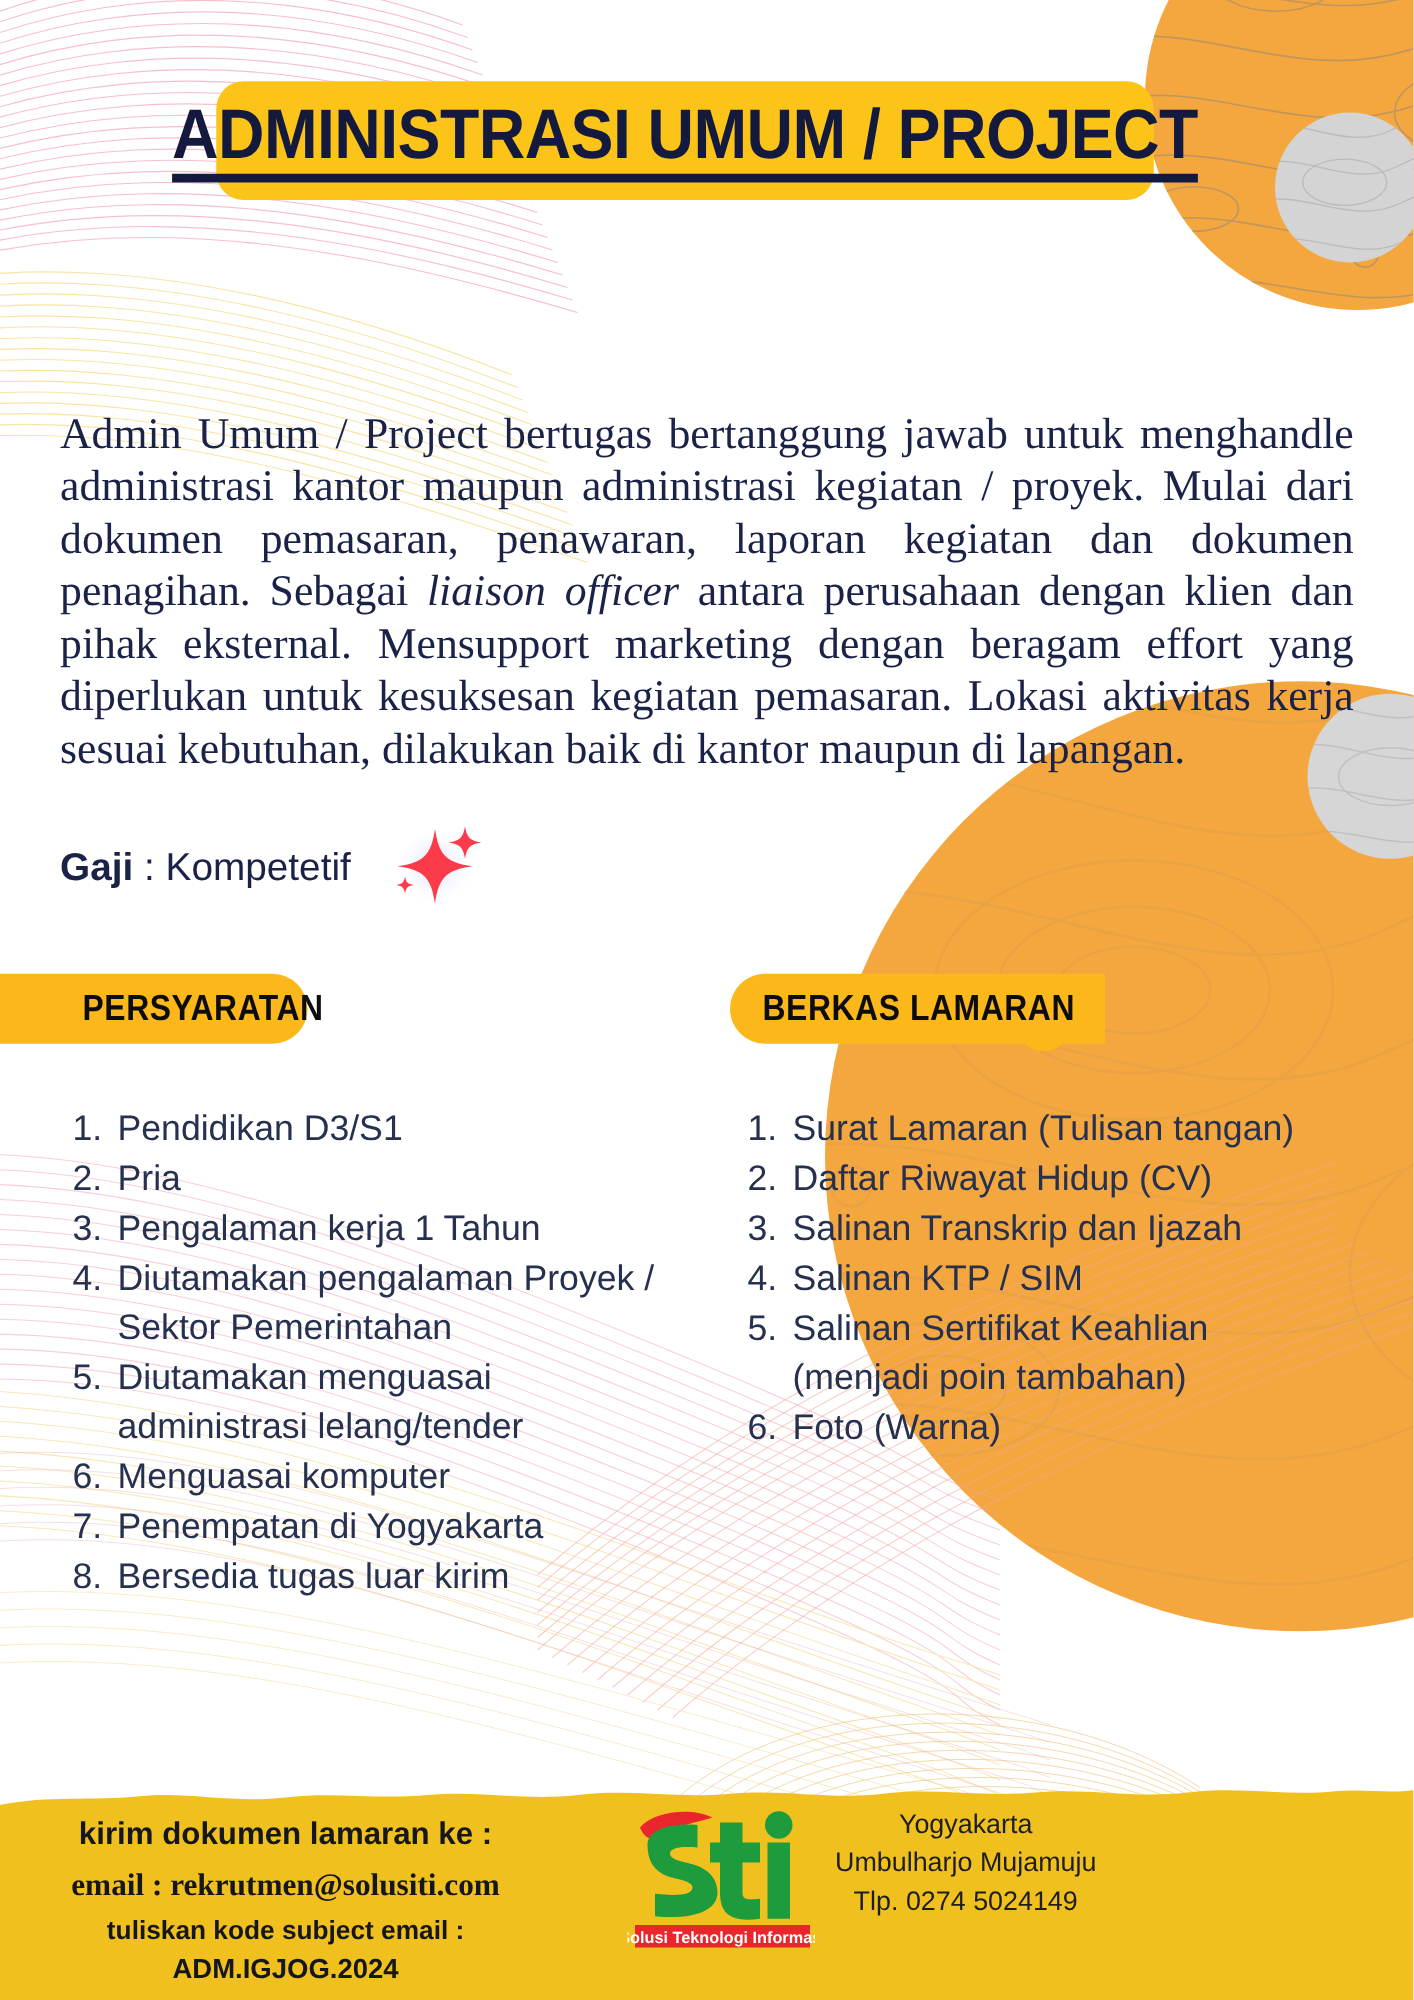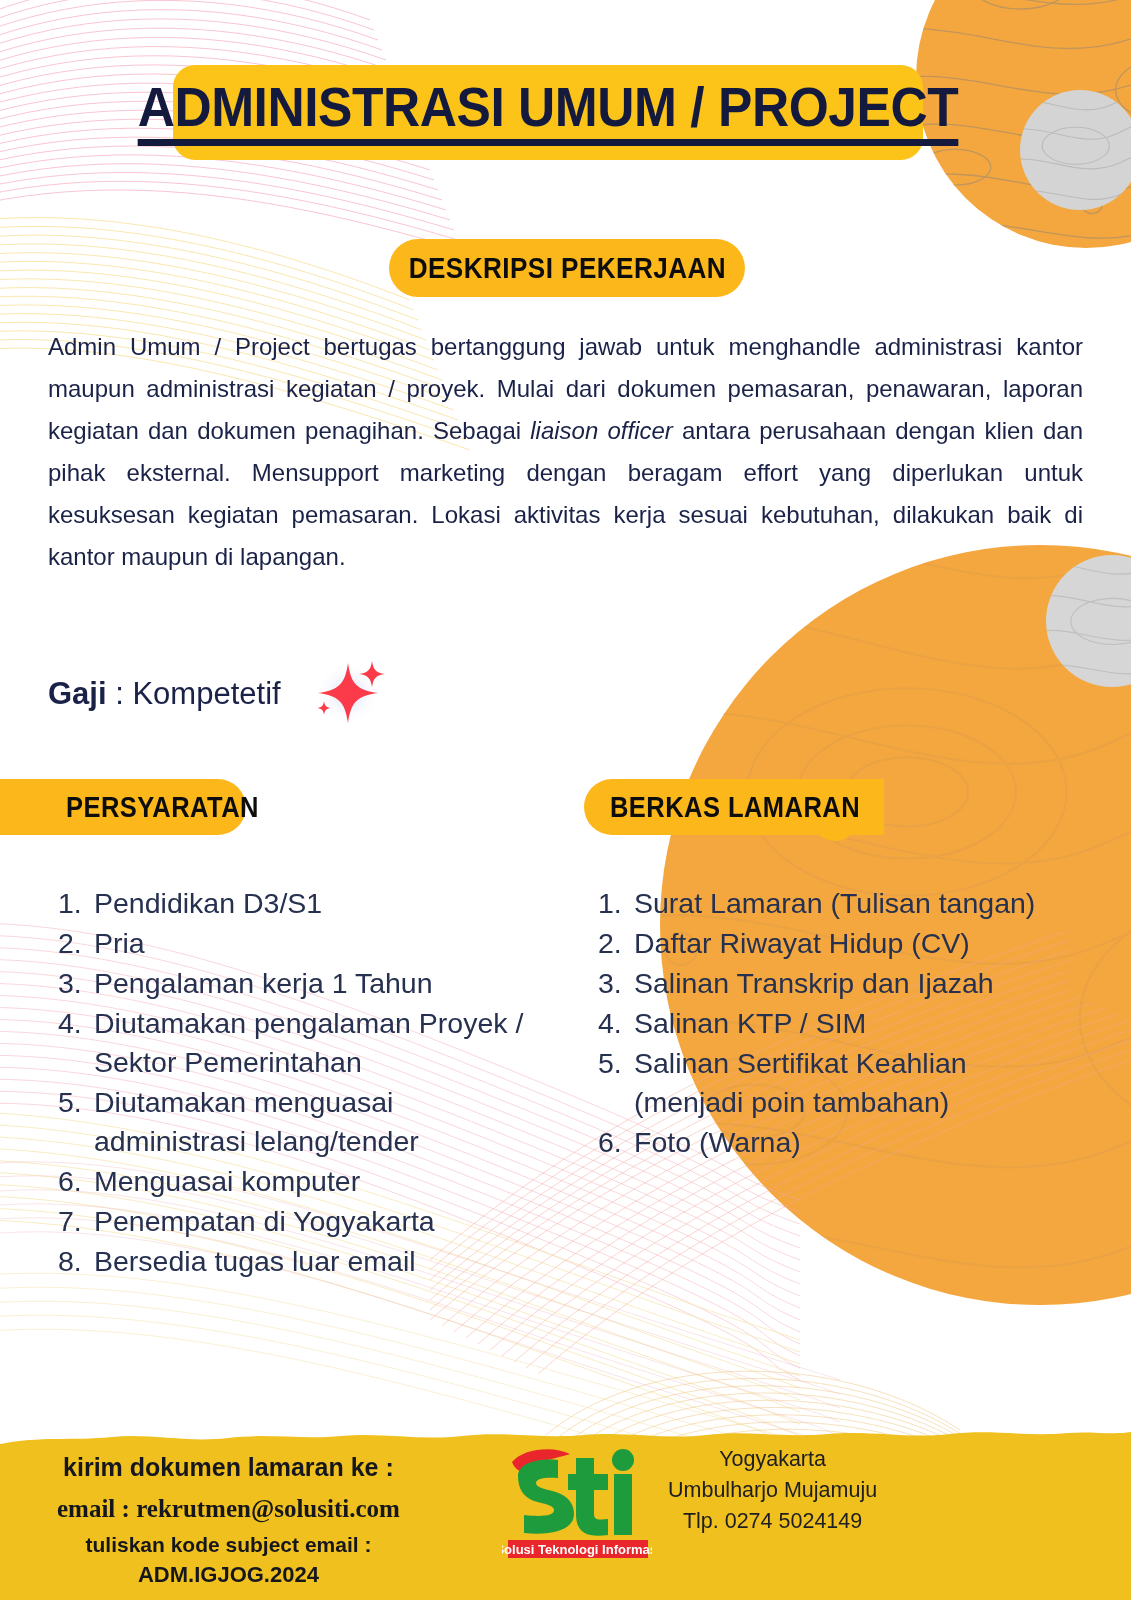--- a/index.html
+++ b/index.html
@@ -119,22 +119,22 @@
     width:300px; height:56px;
     border-radius:28px 0 0 28px;
     padding-left:26px;
   }
   .pill-berkas span { font-size:29px; letter-spacing:0.5px; }
 
   
   .desc {
     position:absolute; left:48px; top:326px; width:1035px;
     z-index:2;
-    font-family:Liberation Sans, sans-serif;
-    font-size:24px;
+    font-family:Liberation Serif, serif;
+    font-size:35px;
     line-height:42px;
     color:#1b2248;
     text-align:justify;
     text-justify:inter-word;
   }
   .desc i { font-style:italic; }
 
   .gaji {
     position:absolute; left:48px; top:676px; z-index:2;
     font-family:"Liberation Sans", sans-serif;
@@ -435,23 +435,20 @@
         </g>
       </svg>
     </div>
 
   </div>
 
   <div class="title-bar">
     <div class="title-text">ADMINISTRASI UMUM / PROJECT</div>
   </div>
 
-  <div class="pill pill-desc">
-    <span>DESKRIPSI PEKERJAAN</span>
-  </div>
 
   <p class="desc"><span>Admin Umum / Project bertugas bertanggung jawab untuk menghandle administrasi kantor maupun administrasi kegiatan / proyek. Mulai dari dokumen pemasaran, penawaran, laporan kegiatan dan dokumen penagihan. Sebagai </span><i>liaison officer</i><span> antara perusahaan dengan klien dan pihak eksternal. Mensupport marketing dengan beragam effort yang diperlukan untuk kesuksesan kegiatan pemasaran. Lokasi aktivitas kerja sesuai kebutuhan, dilakukan baik di kantor maupun di lapangan.</span></p>
 
   <div class="gaji"><b>Gaji</b> <span>: Kompetetif</span></div>
 
   <div class="sparkle deco-above">
     <svg width="78" height="72" viewBox="0 0 78 72">
       <defs>
         <radialGradient id="glow" cx="50%" cy="50%" r="50%">
           <stop offset="0%" stop-color="#cfd6f5" stop-opacity="0.9"></stop>
@@ -498,21 +495,21 @@
       <li>
           <span class="li-num">6.</span>
           <span class="li-txt">Menguasai komputer</span>
         </li>
       <li>
           <span class="li-num">7.</span>
           <span class="li-txt">Penempatan di Yogyakarta</span>
         </li>
       <li>
           <span class="li-num">8.</span>
-          <span class="li-txt">Bersedia tugas luar email</span>
+          <span class="li-txt">Bersedia tugas luar kirim</span>
         </li>
     </ol>
   </div>
 
   <div class="list-col col-right">
     <ol>
       <li>
           <span class="li-num">1.</span>
           <span class="li-txt">Surat Lamaran (Tulisan tangan)</span>
         </li>

